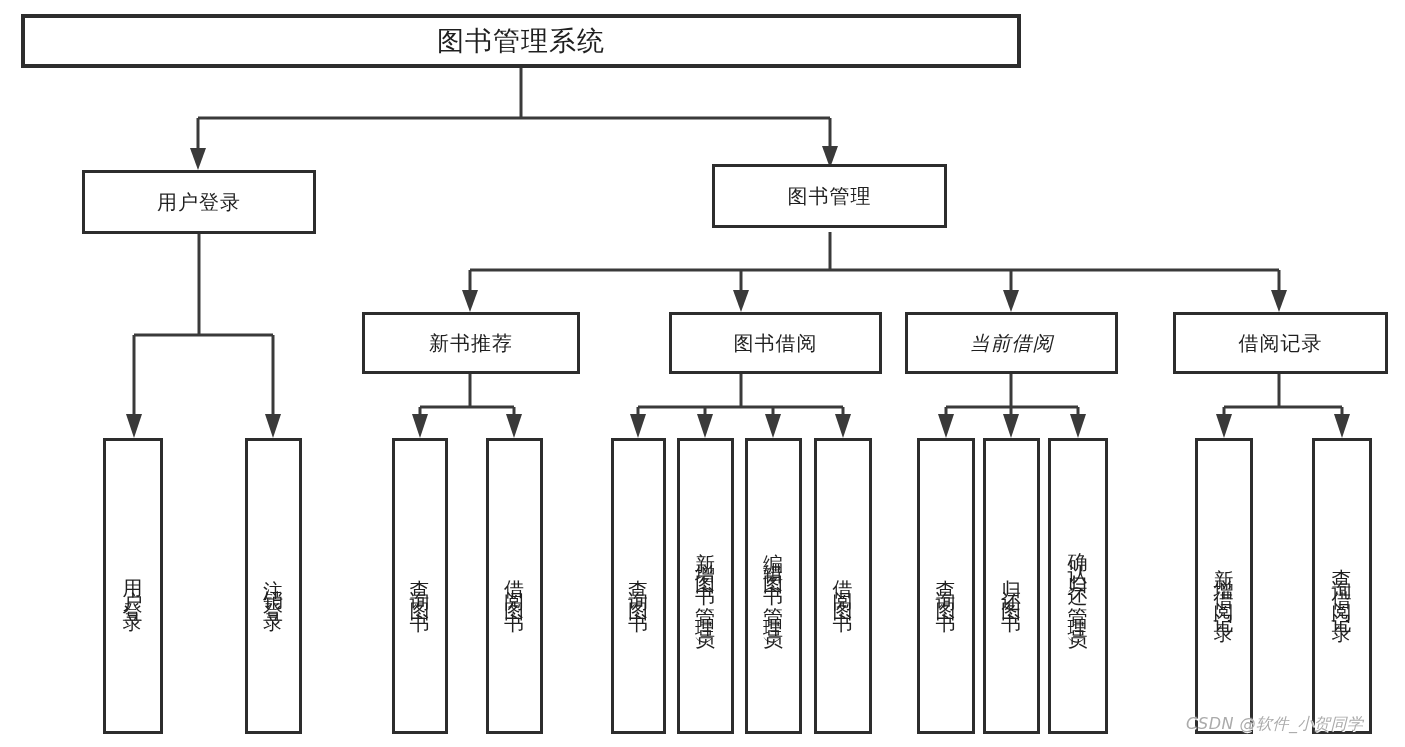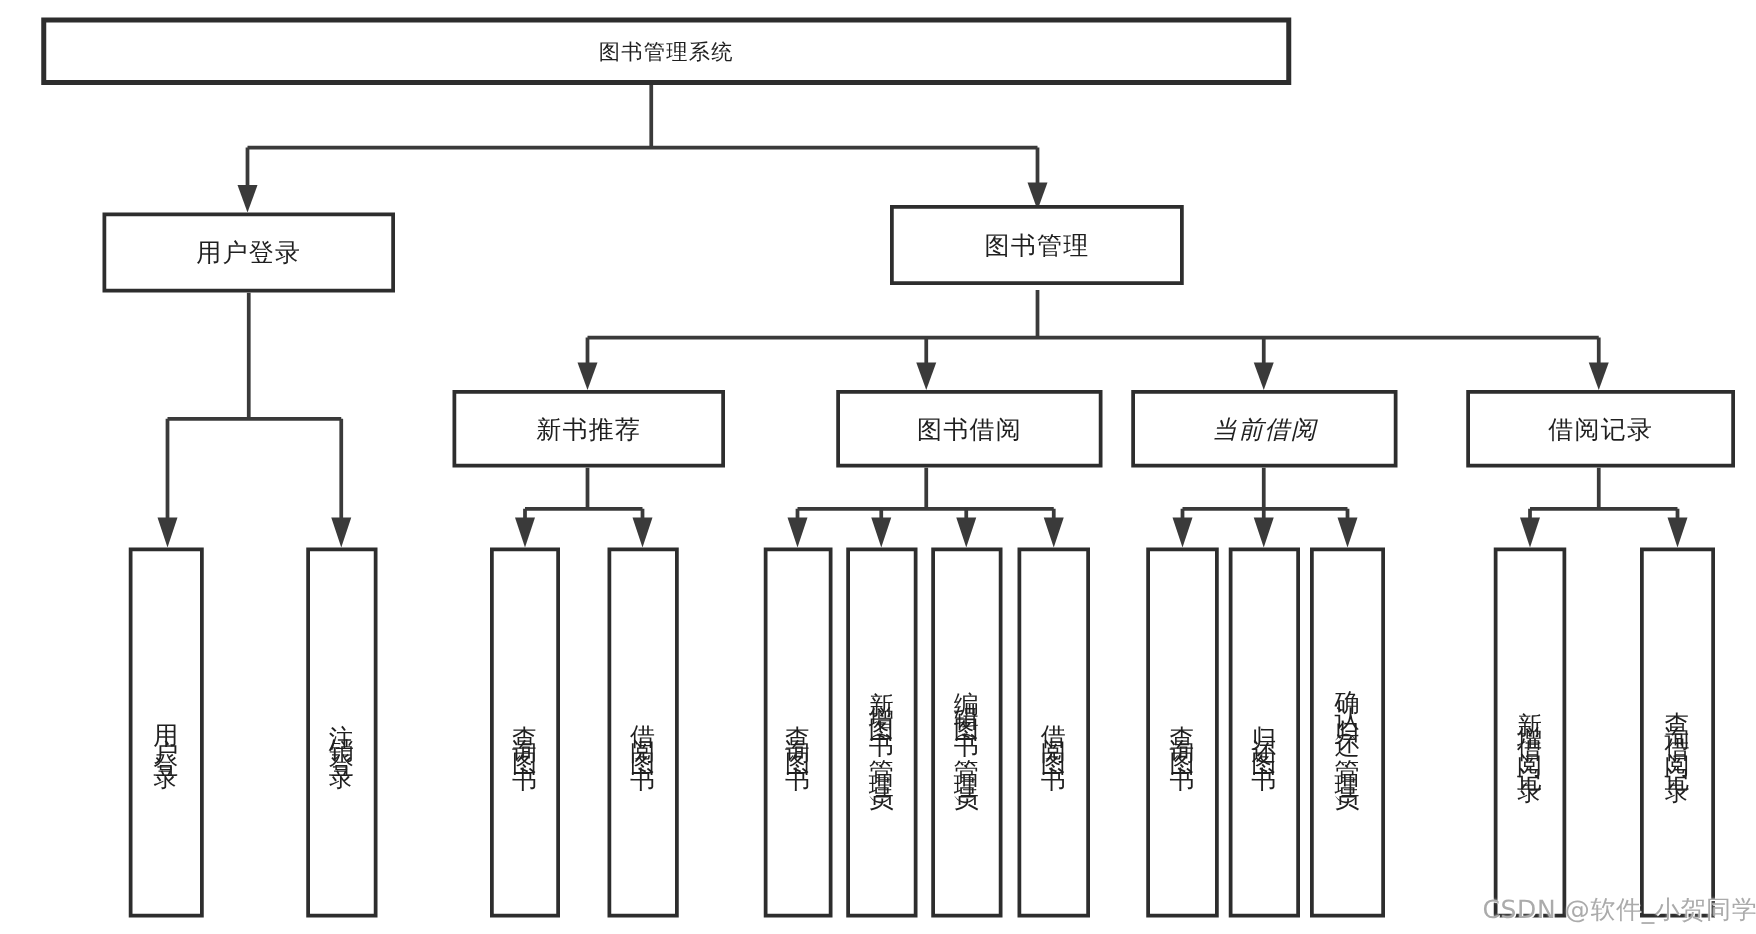--- a/index.html
+++ b/index.html
@@ -21,39 +21,40 @@
     position:absolute;
     background:#fff;
     border:3px solid var(--border);
     display:flex;align-items:center;justify-content:center;
     text-align:center;
     font-size:20px;
     letter-spacing:1px;
     color:var(--text);
     z-index:2;
   }
-  .box.root{border-width:4px;font-size:17px;margin-left:12px;}
+  .box.root{border-width:4px;font-size:27px;}
   .leaf{top:438px;height:296px;}
   .leaf .vtext{
     writing-mode:vertical-rl;
     text-orientation:mixed;
     letter-spacing:11px;
     line-height:1;
     font-size:20px;
     white-space:nowrap;
   }
   .watermark{
     position:absolute;
     left:1186px;top:714px;
     z-index:3;
-    font-size:20px;
+    font-size:16px;
     color:var(--watermark);
     letter-spacing:0.5px;
     text-shadow:0 0 2px #fff,1px 1px 0 #fff;
     white-space:nowrap;
+    font-style:italic;
   }
 </style>
 </head>
 <body>
 
 <div class="stage">
 
   <svg class="connectors" width="1405" height="747" viewBox="0 0 1405 747">
     <g stroke="currentColor" stroke-width="3" fill="none">
 

